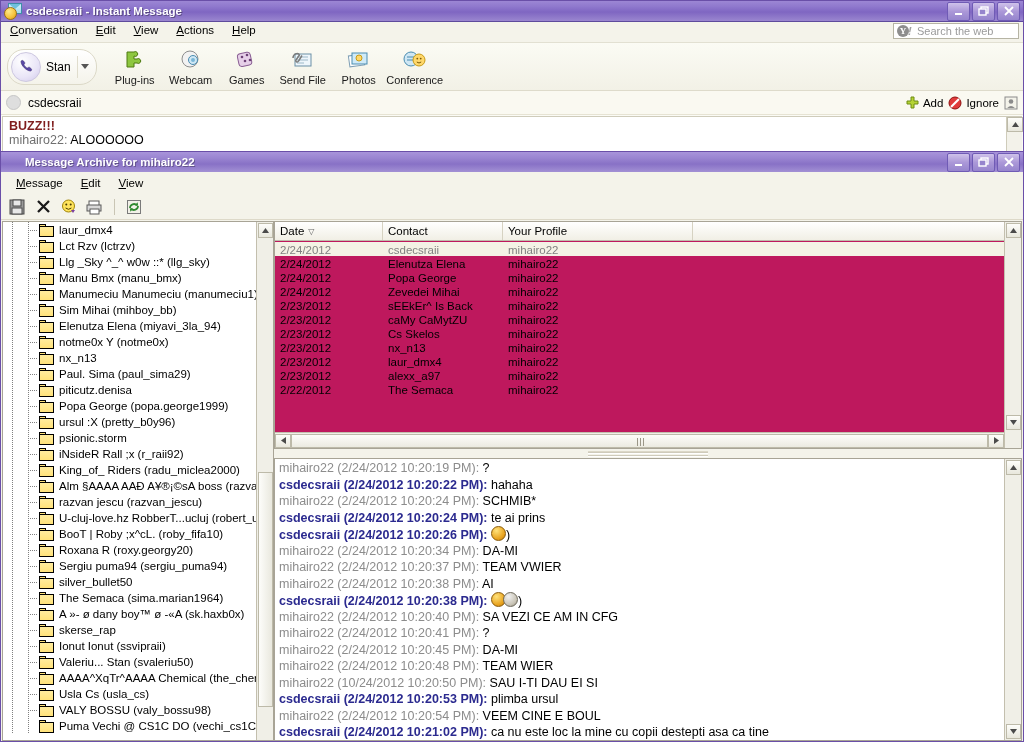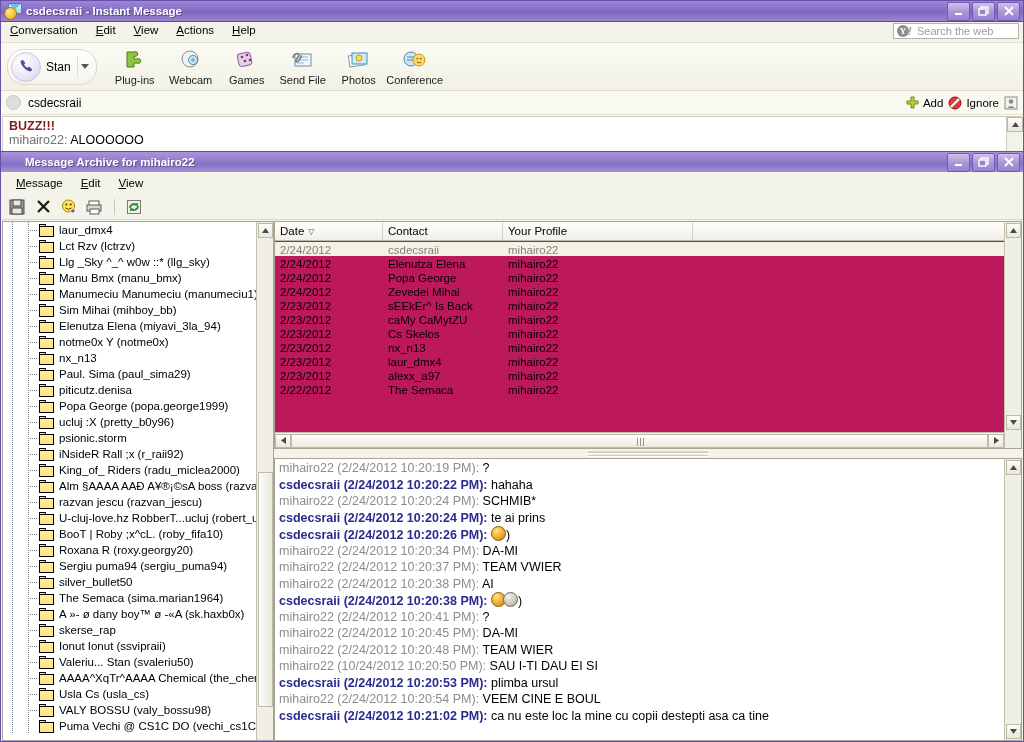--- a/index.html
+++ b/index.html
@@ -555,21 +555,21 @@
           <div class="tree-row">
             <div class="tree-indent">
               <div class="vline" style="left:9px"></div>
               <div class="vline" style="left:25px"></div>
               <div class="hline" style="left:25px"></div>
             </div>
             <div class="folder">
               <div class="ft"></div>
               <div class="fb"></div>
             </div>
-            <span class="tree-label">ucluj :X (pretty_b0y96)</span>
+            <span class="tree-label">ursul :X (pretty_b0y96)</span>
           </div>
           <div class="tree-row">
             <div class="tree-indent">
               <div class="vline" style="left:9px"></div>
               <div class="vline" style="left:25px"></div>
               <div class="hline" style="left:25px"></div>
             </div>
             <div class="folder">
               <div class="ft"></div>
               <div class="fb"></div>
@@ -914,20 +914,21 @@
         <div class="chat-list" id="chat-list">
             <div class="msg me"><span class="hd">mihairo22 (2/24/2012 10:20:19 PM): </span><span class="body">?</span></div>
             <div class="msg other"><span class="hd">csdecsraii (2/24/2012 10:20:22 PM): </span><span class="body">hahaha</span></div>
             <div class="msg me"><span class="hd">mihairo22 (2/24/2012 10:20:24 PM): </span><span class="body">SCHMIB*</span></div>
             <div class="msg other"><span class="hd">csdecsraii (2/24/2012 10:20:24 PM): </span><span class="body">te ai prins</span></div>
             <div class="msg other"><span class="hd">csdecsraii (2/24/2012 10:20:26 PM): </span><span class="emo"></span><span class="body">)</span></div>
             <div class="msg me"><span class="hd">mihairo22 (2/24/2012 10:20:34 PM): </span><span class="body">DA-MI</span></div>
             <div class="msg me"><span class="hd">mihairo22 (2/24/2012 10:20:37 PM): </span><span class="body">TEAM VWIER</span></div>
             <div class="msg me"><span class="hd">mihairo22 (2/24/2012 10:20:38 PM): </span><span class="body">AI</span></div>
             <div class="msg other"><span class="hd">csdecsraii (2/24/2012 10:20:38 PM): </span><span class="emo"></span><span class="emo2"></span><span class="body">)</span></div>
+            <div class="msg me"><span class="hd">mihairo22 (2/24/2012 10:20:40 PM): </span><span class="body">SA VEZI CE AM IN CFG</span></div>
             <div class="msg me"><span class="hd">mihairo22 (2/24/2012 10:20:41 PM): </span><span class="body">?</span></div>
             <div class="msg me"><span class="hd">mihairo22 (2/24/2012 10:20:45 PM): </span><span class="body">DA-MI</span></div>
             <div class="msg me"><span class="hd">mihairo22 (2/24/2012 10:20:48 PM): </span><span class="body">TEAM WIER</span></div>
             <div class="msg me"><span class="hd">mihairo22 (10/24/2012 10:20:50 PM): </span><span class="body">SAU I-TI DAU EI SI</span></div>
             <div class="msg other"><span class="hd">csdecsraii (2/24/2012 10:20:53 PM): </span><span class="body">plimba ursul</span></div>
             <div class="msg me"><span class="hd">mihairo22 (2/24/2012 10:20:54 PM): </span><span class="body">VEEM CINE E BOUL</span></div>
             <div class="msg other"><span class="hd">csdecsraii (2/24/2012 10:21:02 PM): </span><span class="body">ca nu este loc la mine cu copii destepti asa ca tine</span></div>
           </div>
         <div class="chat-vscroll">
           <div class="sb-arrow" style="width:15px;height:15px;margin:1px;">

